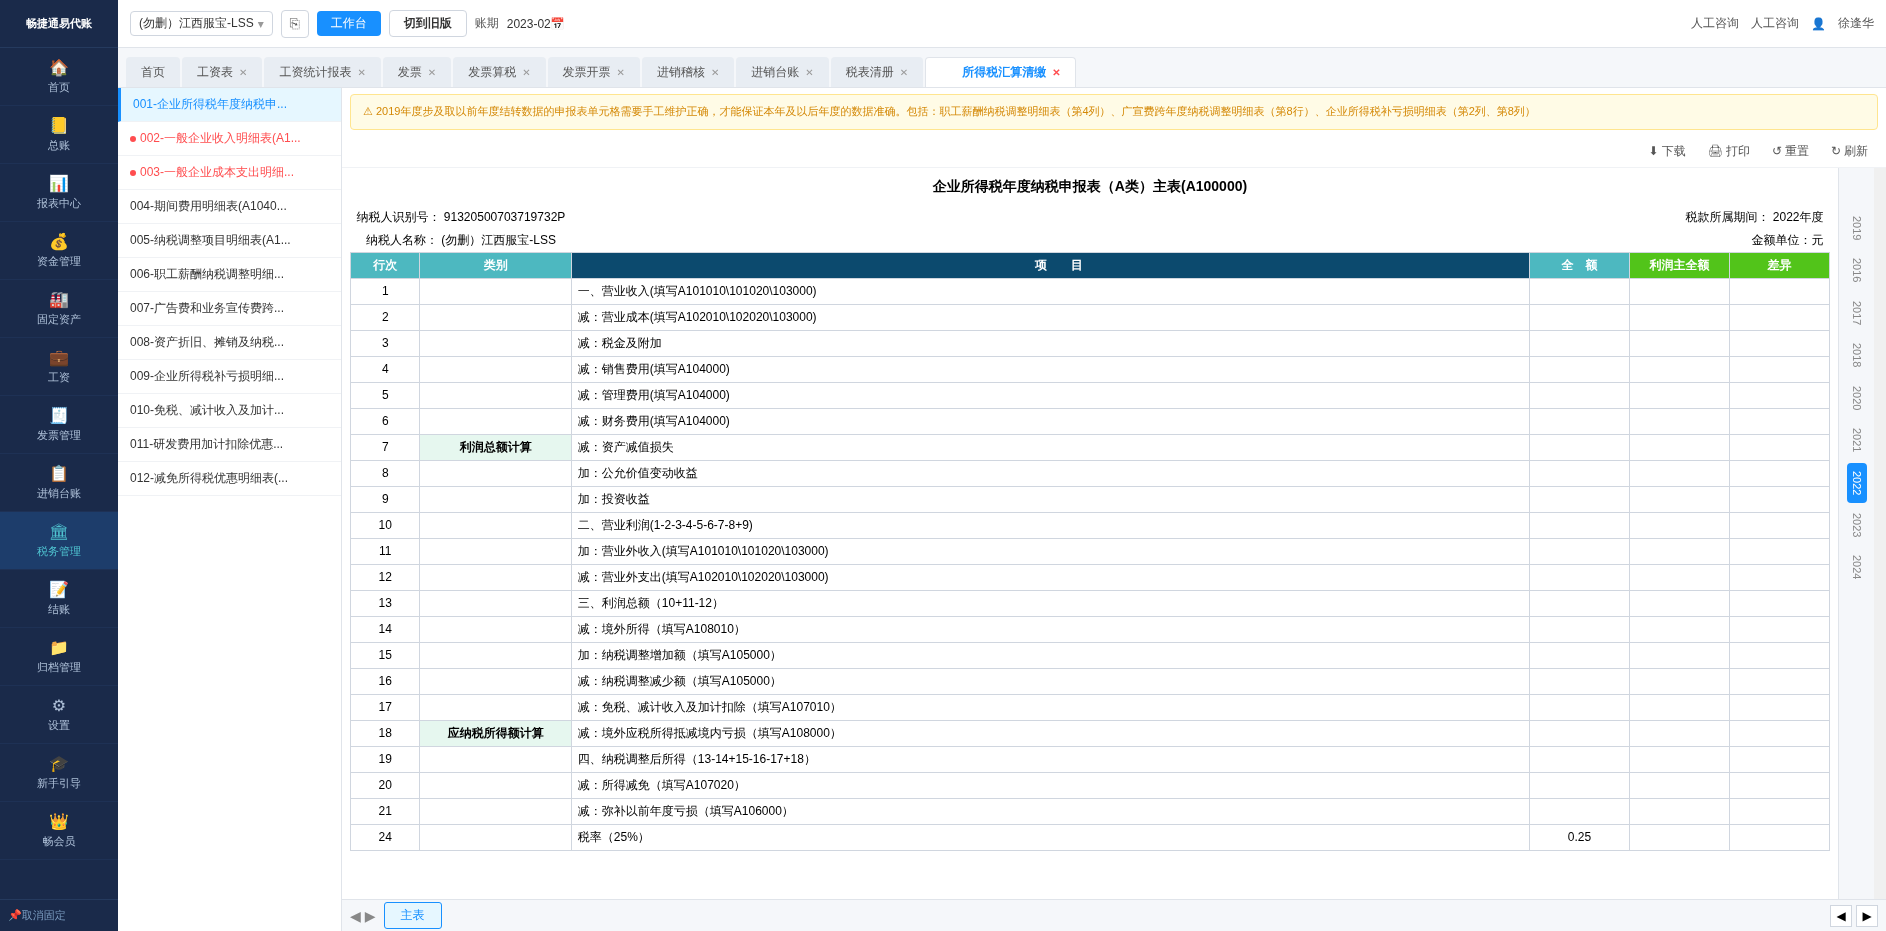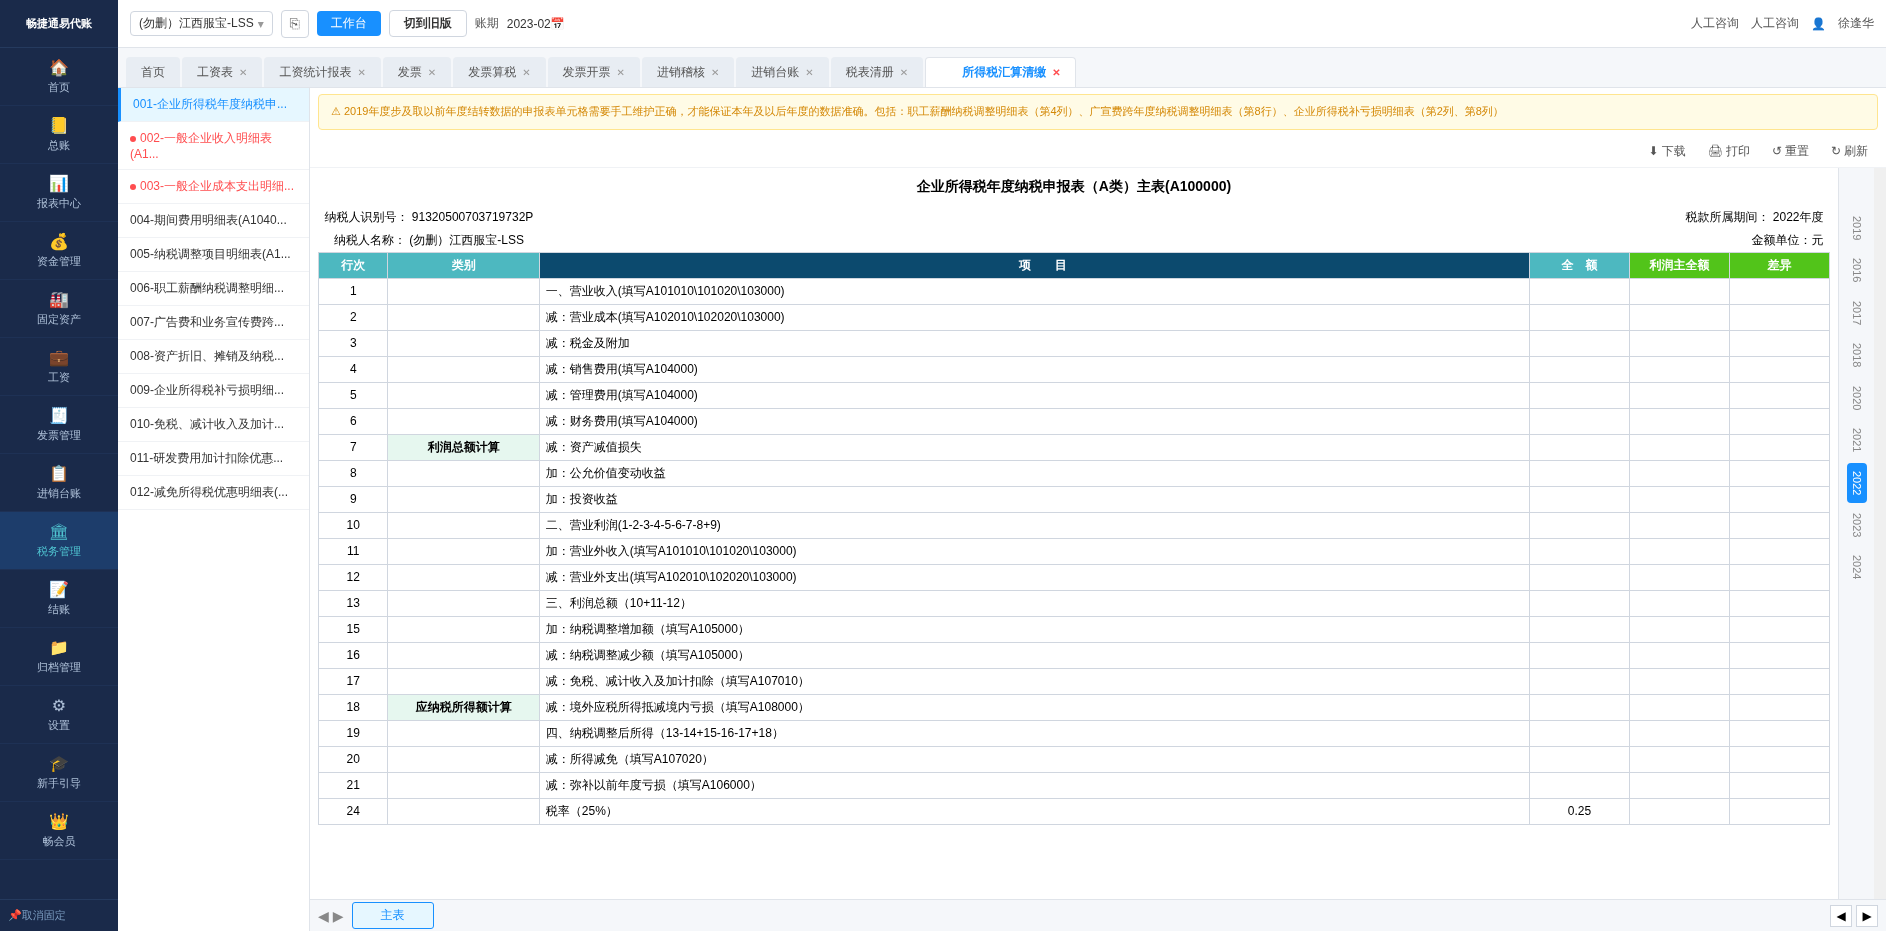--- a/index.html
+++ b/index.html
@@ -32,21 +32,21 @@
     .nav-tabs { height: 40px; background: #f5f7fa; display: flex; align-items: flex-end; padding: 0 8px; border-bottom: 1px solid #e0e4ea; flex-shrink: 0; overflow-x: auto; }
     .nav-tab { padding: 6px 14px; font-size: 12px; color: #555; cursor: pointer; border: 1px solid transparent; border-bottom: none; margin-right: 2px; border-radius: 4px 4px 0 0; background: #e8edf3; display: flex; align-items: center; gap: 6px; }
     .nav-tab.active { background: #fff; border-color: #e0e4ea; color: #1890ff; font-weight: bold; padding-left: 36px; }
     .nav-tab .close { color: #999; font-size: 10px; cursor: pointer; }
     .nav-tab.active .close { color: #ff4d4f; }
 
     
     .content { flex: 1; display: flex; overflow: hidden; }
 
     
-    .left-panel { width: 192px; background: #fff; border-right: 1px solid #e0e4ea; display: flex; flex-direction: column; flex-shrink: 0; overflow-y: auto; }
+    .left-panel { width: 224px; background: #fff; border-right: 1px solid #e0e4ea; display: flex; flex-direction: column; flex-shrink: 0; overflow-y: auto; }
     .left-panel-item { padding: 8px 12px; font-size: 12px; color: #333; cursor: pointer; border-bottom: 1px solid #f0f2f5; }
     .left-panel-item.active { background: #e6f7ff; color: #1890ff; border-left: 3px solid #1890ff; }
     .left-panel-item.error { color: #ff4d4f; }
     .left-panel-item .dot { display: inline-block; width: 6px; height: 6px; border-radius: 50%; margin-right: 4px; }
     .dot-red { background: #ff4d4f; }
 
     
     .right-panel { flex: 1; display: flex; flex-direction: column; overflow: hidden; background: #fff; }
 
     
@@ -63,21 +63,21 @@
     table td.item-text { text-align: left; }
     .data-row td { height: 26px; }
 
     
     .year-sidebar { width: 36px; background: #f5f7fa; border-left: 1px solid #e0e4ea; display: flex; flex-direction: column; align-items: center; padding-top: 40px; gap: 2px; flex-shrink: 0; }
     .year-item { writing-mode: vertical-rl; text-orientation: mixed; font-size: 11px; padding: 8px 4px; cursor: pointer; color: #888; border-radius: 4px; }
     .year-item.active { background: #1890ff; color: #fff; }
 
     
     .sheet-tabs { height: 32px; background: #f5f7fa; display: flex; align-items: center; border-top: 1px solid #e0e4ea; padding: 0 8px; flex-shrink: 0; }
-    .sheet-tab { padding: 4px 28px; font-size: 12px; border: 1px solid #d0d6df; background: #fff; cursor: pointer; border-radius: 3px; color: #333; }
+    .sheet-tab { padding: 4px 16px; font-size: 12px; border: 1px solid #d0d6df; background: #fff; cursor: pointer; border-radius: 3px; color: #333; }
     .sheet-tab.active { background: #e6f7ff; border-color: #1890ff; color: #1890ff; }
     .sheet-nav { display: flex; gap: 4px; margin-left: auto; }
     .sheet-nav-btn { width: 22px; height: 22px; display: flex; align-items: center; justify-content: center; border: 1px solid #d0d6df; background: #fff; cursor: pointer; font-size: 12px; }
     .nav-arrows { display: flex; gap: 4px; }
     .nav-arrow { cursor: pointer; color: #888; font-size: 14px; }
 
     .scrollbar-placeholder { width: 12px; background: #f0f0f0; }
   </style>
 </head>
 <body>
@@ -398,20 +398,28 @@
                 </tr>
                 <tr class="data-row">
                   <td>13</td>
                   <td></td>
                   <td class="item-text">三、利润总额（10+11-12）</td>
                   <td></td>
                   <td></td>
                   <td></td>
                 </tr>
                 <tr class="data-row">
+                  <td>14</td>
+                  <td></td>
+                  <td class="item-text">减：境外所得（填写A108010）</td>
+                  <td></td>
+                  <td></td>
+                  <td></td>
+                </tr>
+                <tr class="data-row">
                   <td>15</td>
                   <td></td>
                   <td class="item-text">加：纳税调整增加额（填写A105000）</td>
                   <td></td>
                   <td></td>
                   <td></td>
                 </tr>
                 <tr class="data-row">
                   <td>16</td>
                   <td></td>

